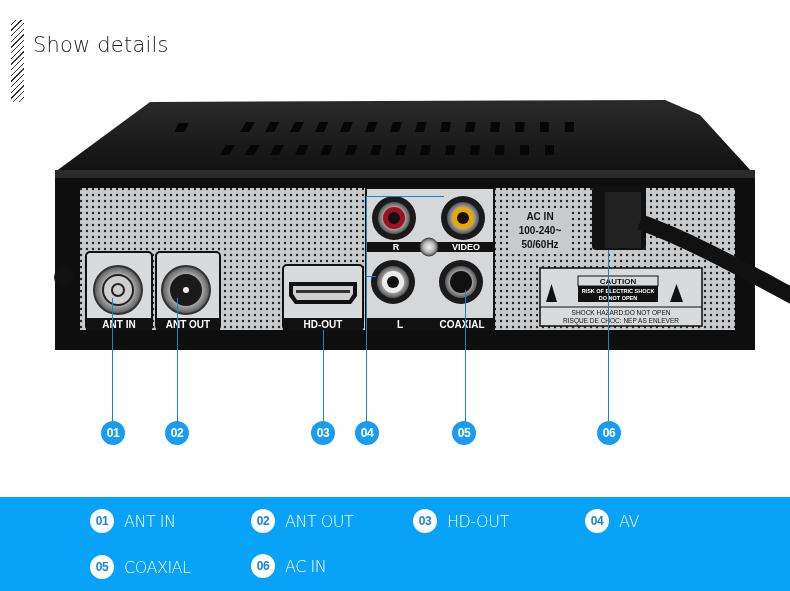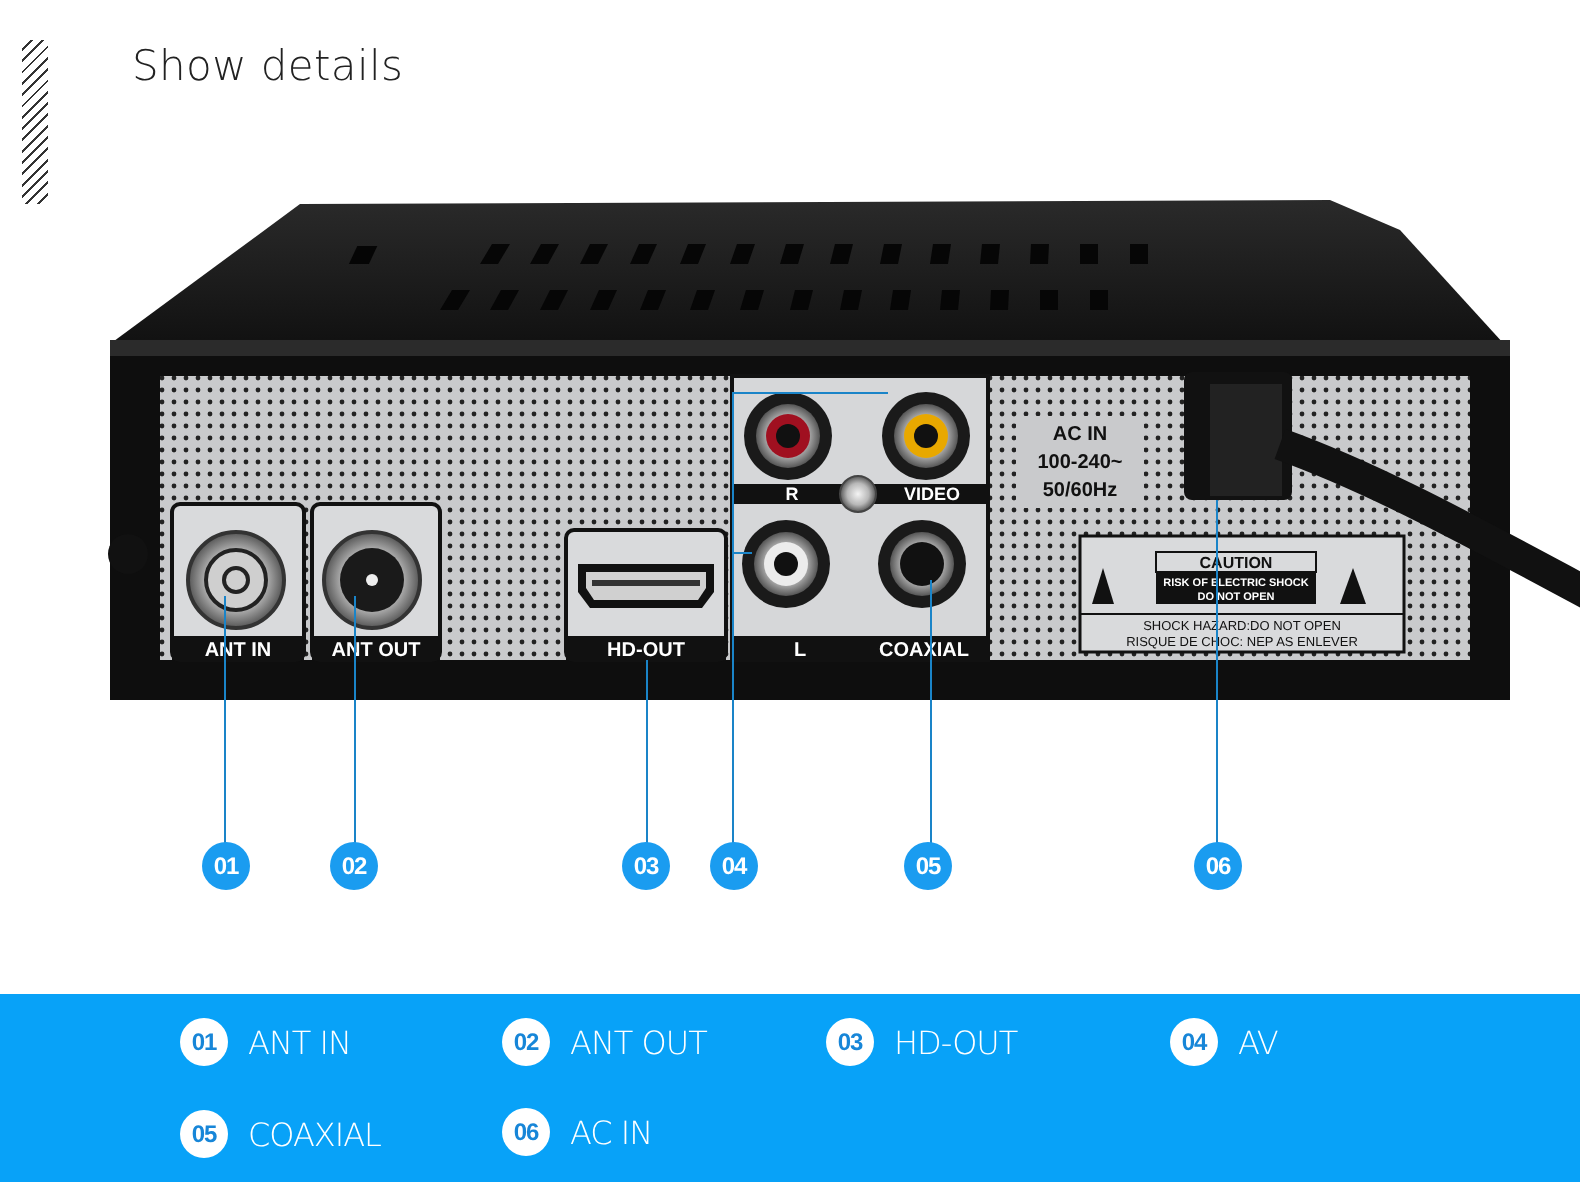--- a/index.html
+++ b/index.html
@@ -4,22 +4,22 @@
 <style>
   * { box-sizing: border-box; margin: 0; padding: 0; }
   html, body { width: 790px; height: 591px; background: #ffffff; overflow: hidden; }
   body { position: relative; font-family: "Liberation Sans", sans-serif; }
 
   .hatch {
     position: absolute; left: 11px; top: 20px; width: 13px; height: 82px;
     background: repeating-linear-gradient(135deg, #ffffff 0 3px, #333 3px 4px);
   }
   .title {
-    position: absolute; left: 33px; top: 21px; font-size: 21px; color: #222;
-    font-family: "DejaVu Sans", sans-serif; font-weight: 300; letter-spacing: 0.2px; margin-left: 33px;
+    position: absolute; left: 33px; top: 33px; font-size: 21px; color: #222;
+    font-family: "DejaVu Sans", sans-serif; font-weight: 300; letter-spacing: 0.2px;
   }
 
   
   .device { position: absolute; left: 0; top: 0; width: 790px; height: 480px; }
   .callout-line { position: absolute; width: 1px; background: #1a84c8; }
   .hline { position: absolute; height: 1px; background: #1a84c8; }
 
   .badge {
     position: absolute; width: 24px; height: 24px; border-radius: 50%;
     background: #1a9cf0; color: #fff; font-weight: bold; font-size: 12px;

